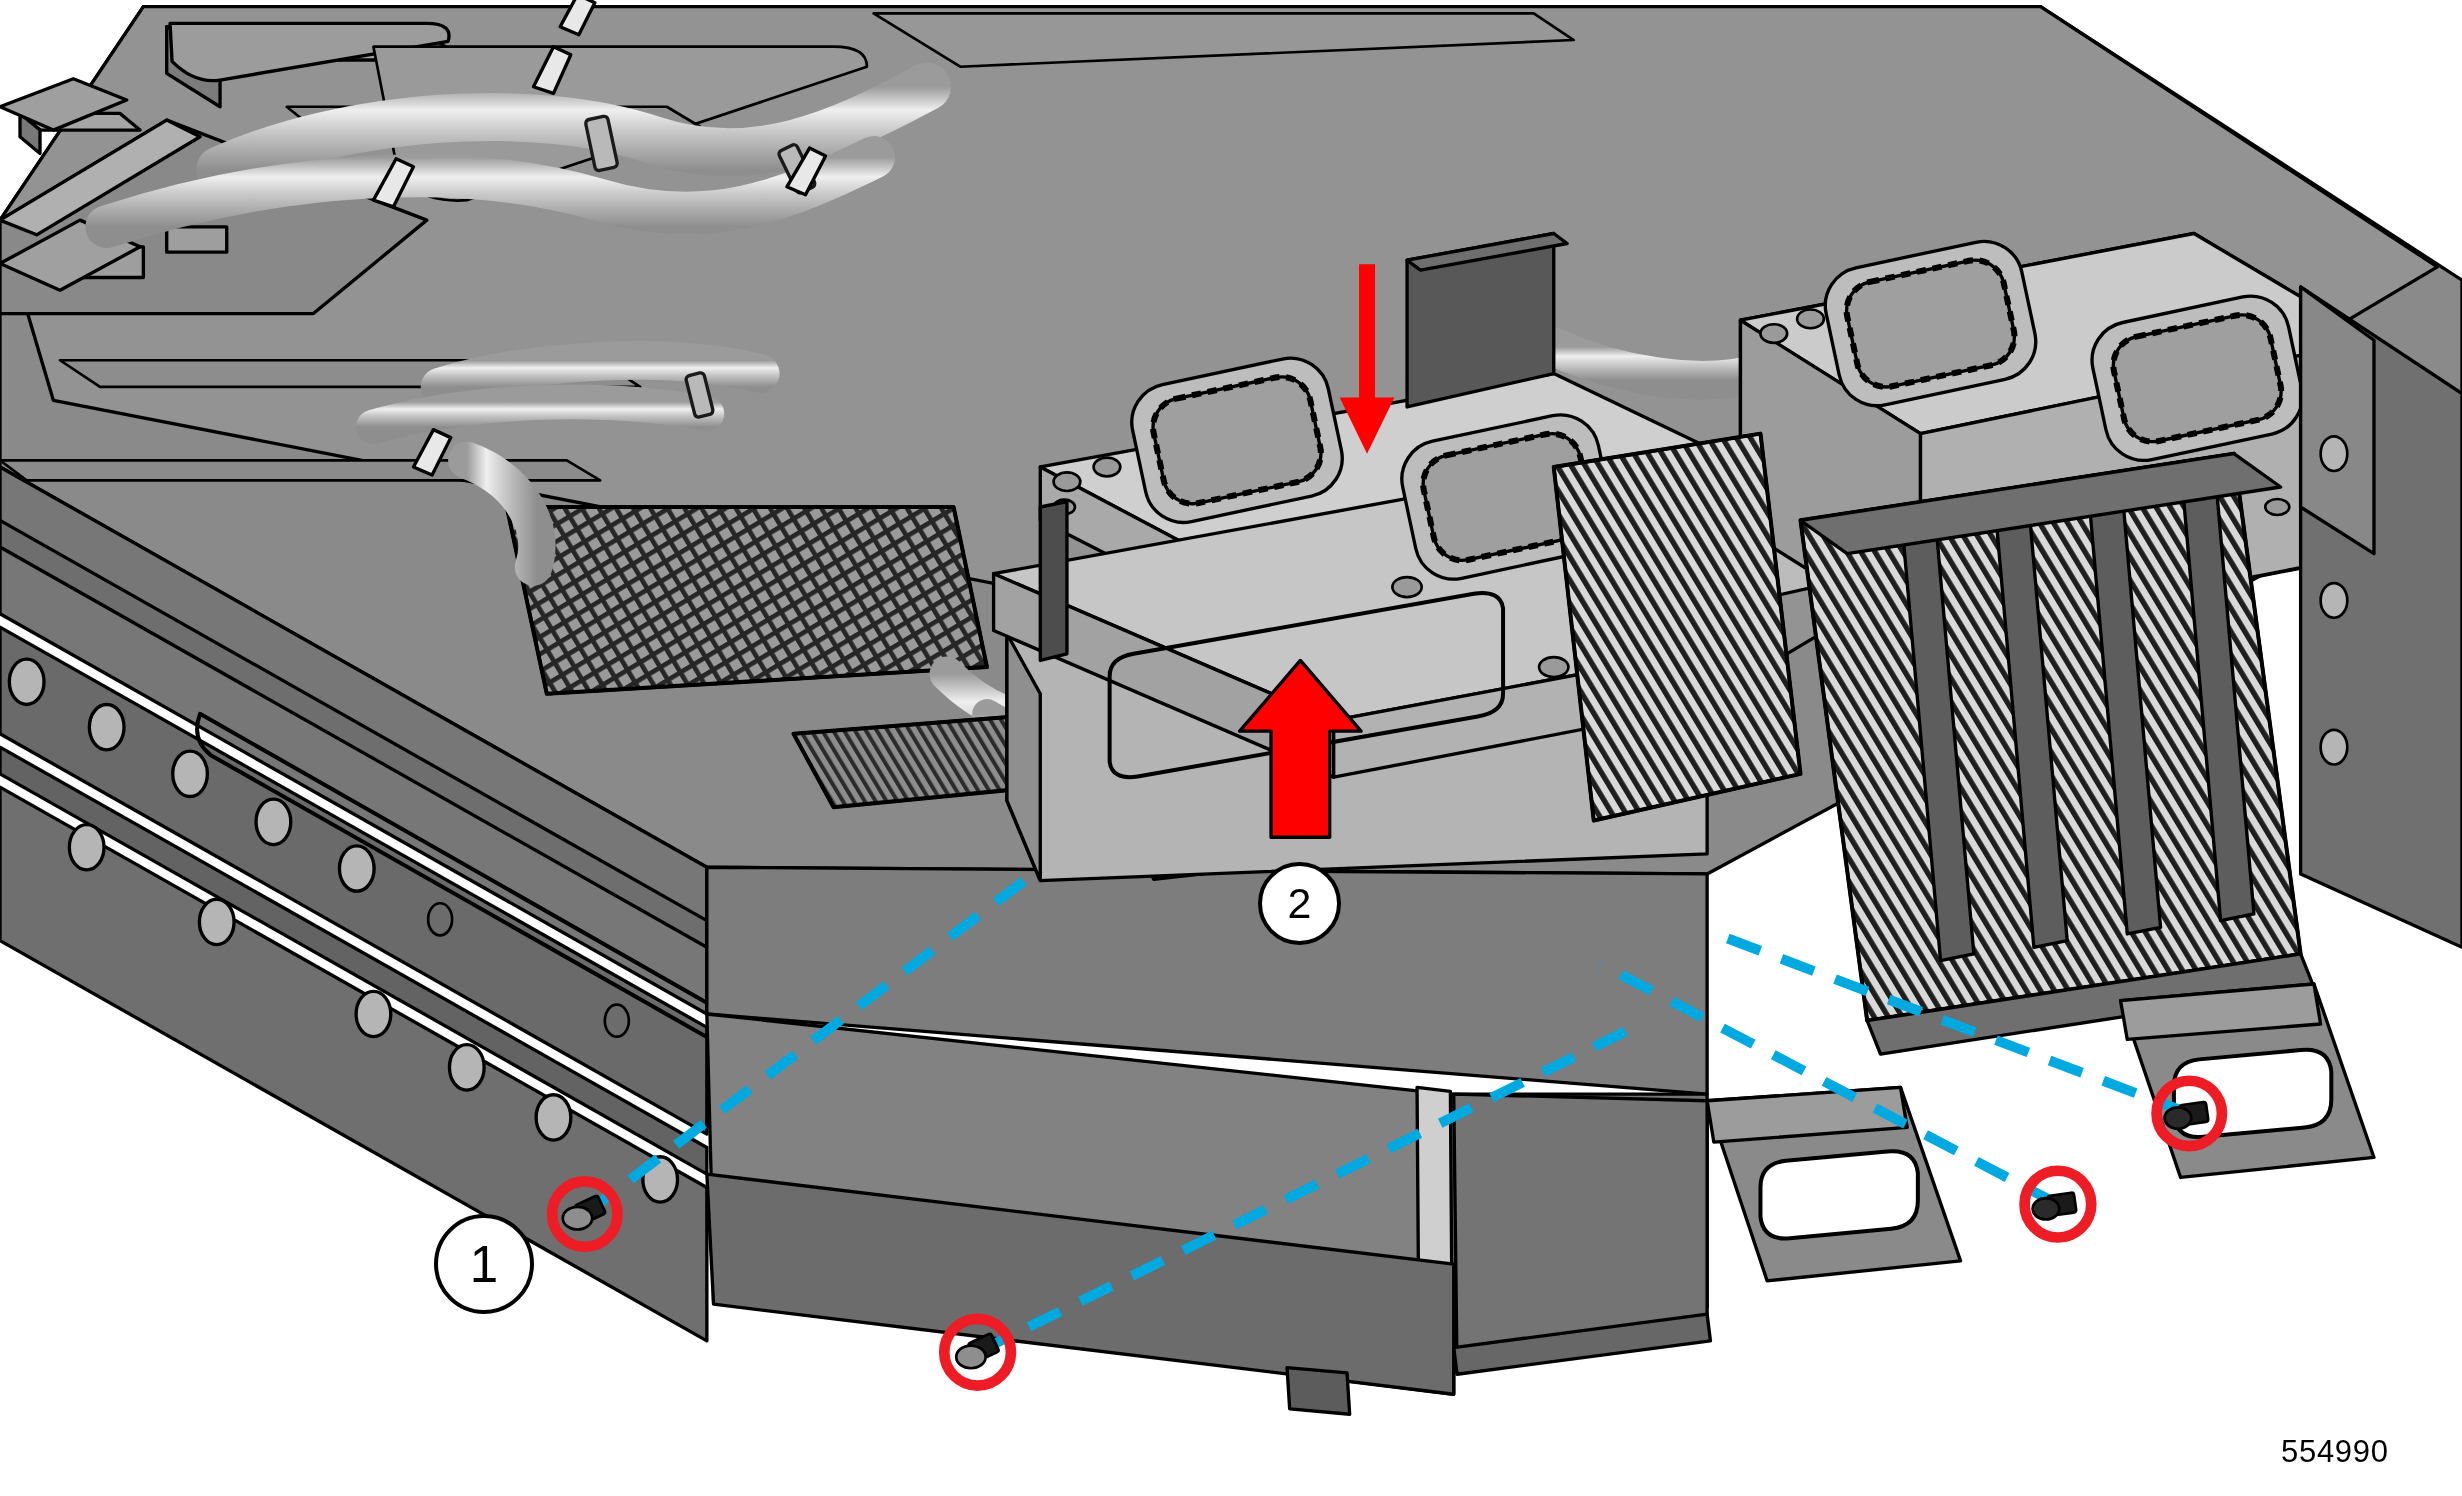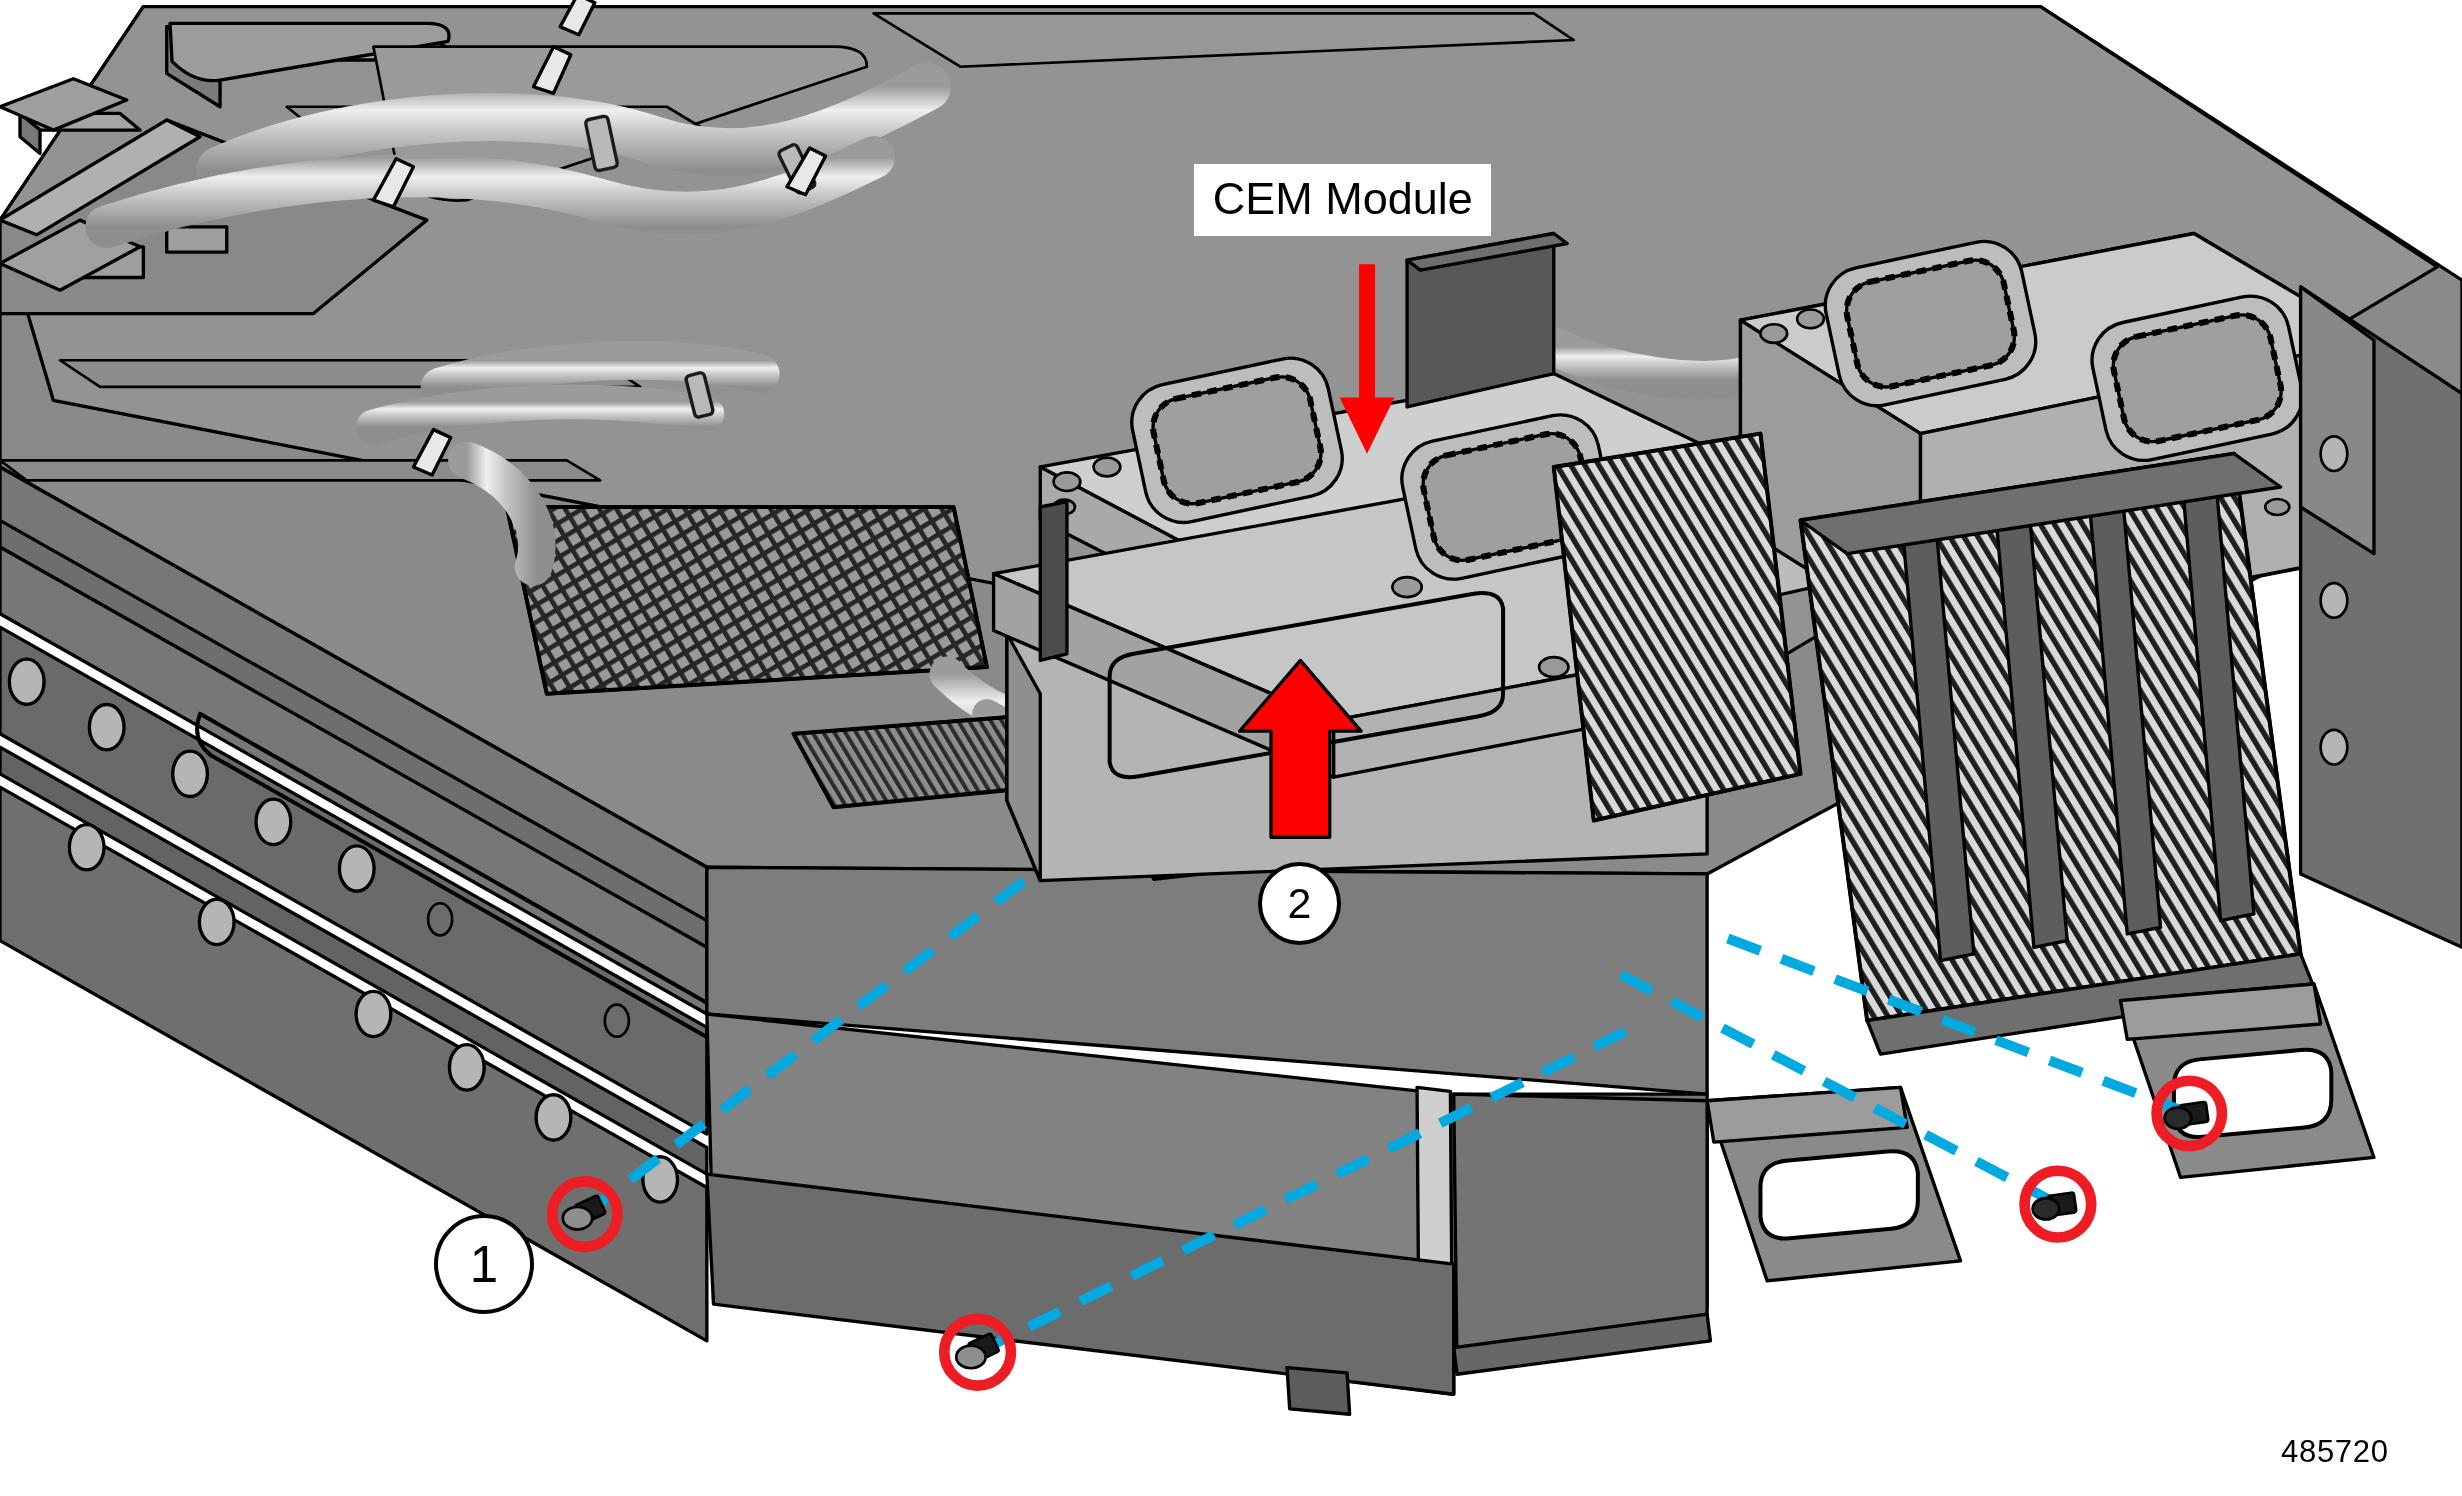--- a/index.html
+++ b/index.html
@@ -353,22 +353,21 @@
       <g fill="#ff0000" stroke="#000000" stroke-width="5">
 
         <polygon points="2038,396 2062,396 2062,596 2091,596 2050,680 2009,596 2038,596" stroke="none"></polygon>
 
         <polygon points="1906,1255 1994,1255 1994,1096 2041,1096 1950,990 1859,1096 1906,1096"></polygon>
       </g>
 
     </g>
   </svg>
 
-  <div class="label-box" style="left:1194px; top:164px;">CEM Module</div>
 
   <div class="callout" style="left:434px; top:1214px; width:100px; height:100px;">1</div>
 
   <div class="callout" style="left:1258px; top:862px; width:83px; height:83px; font-size:43px; border-width:4px;">2</div>
 
-  <div class="figid" style="left:2281px; top:1434px;">485720</div>
+  <div class="figid" style="left:2281px; top:1434px;">554990</div>
 
 </div>
 
 
 </body></html>

